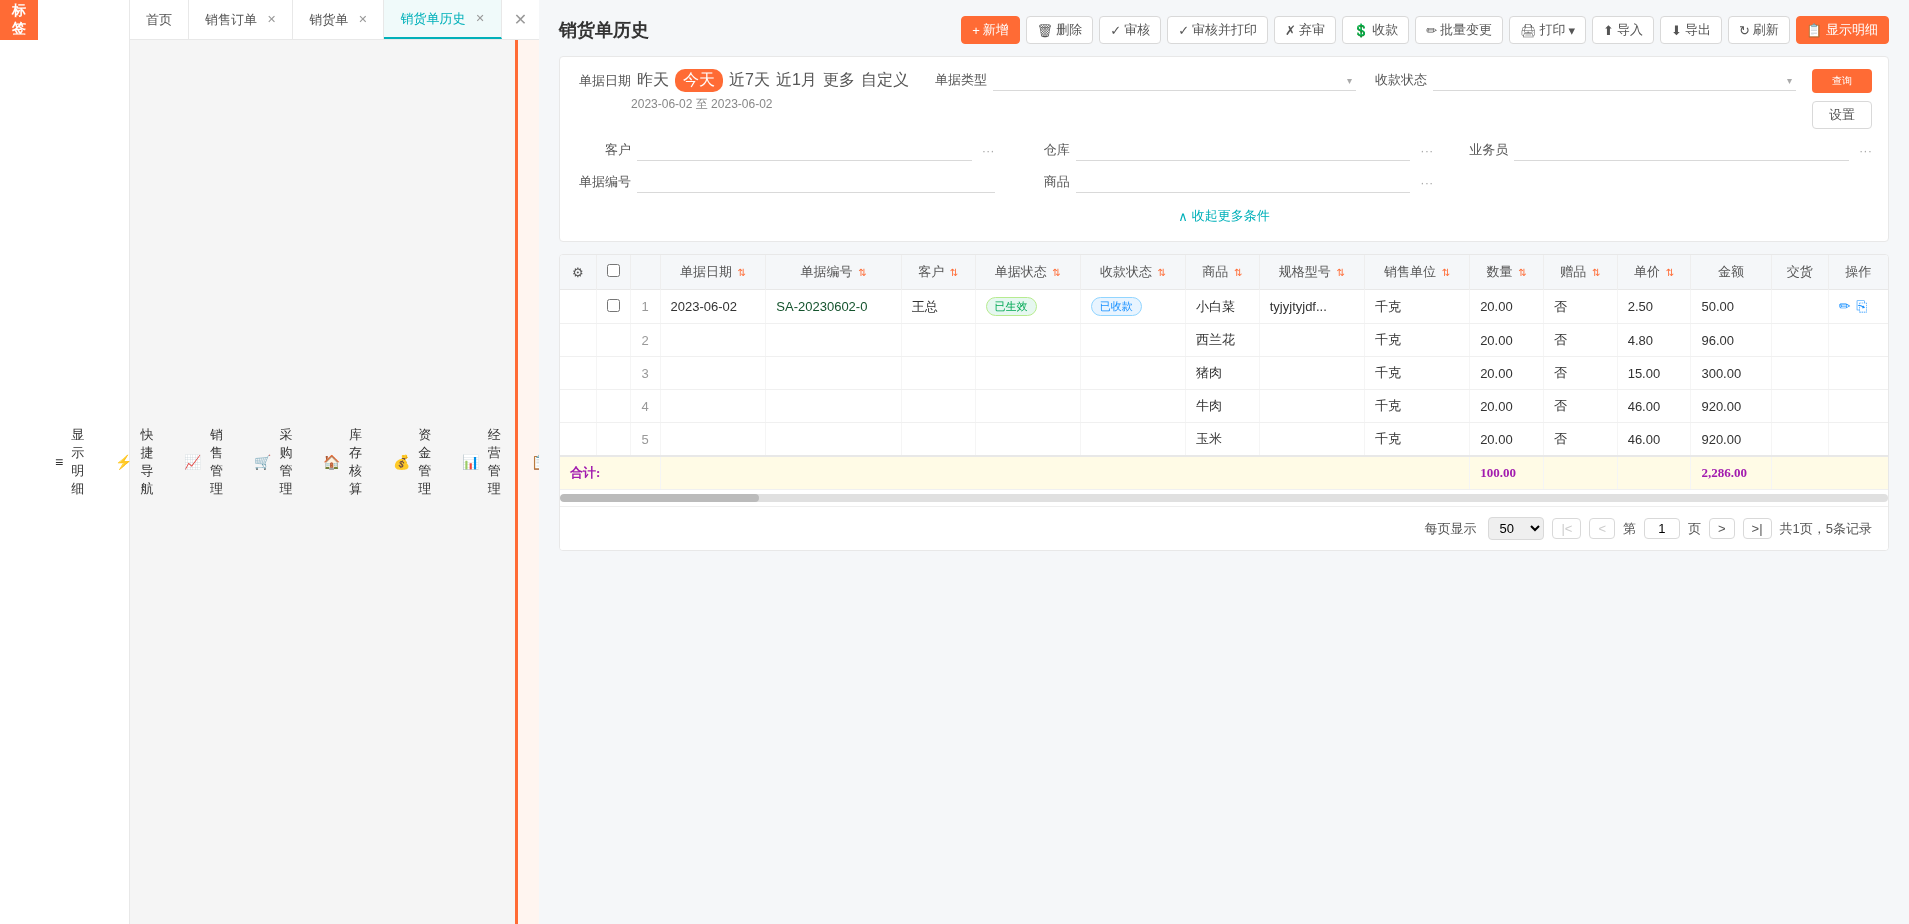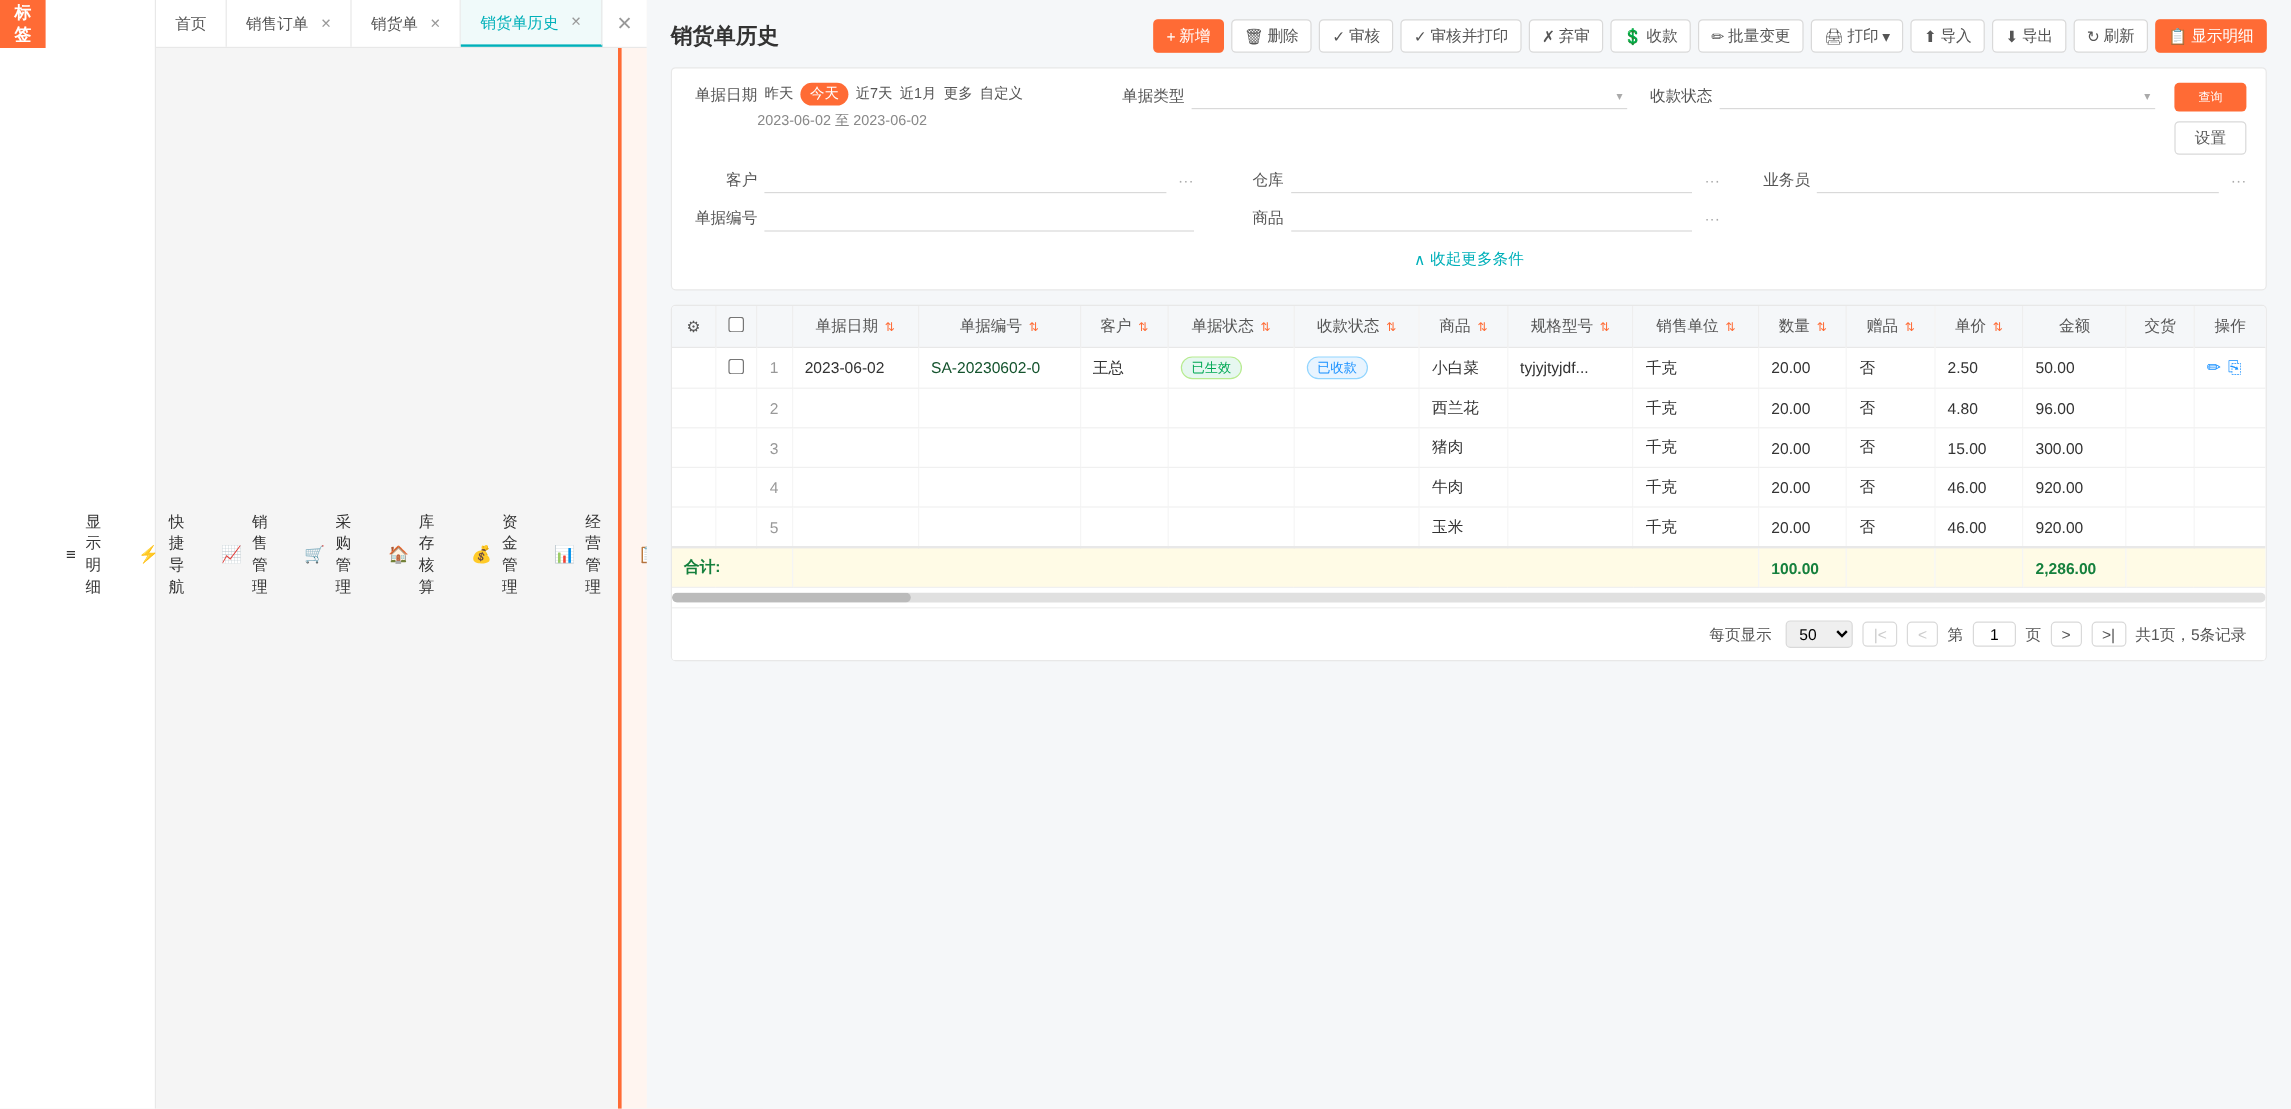--- a/index.html
+++ b/index.html
@@ -163,21 +163,21 @@
     }
     .date-shortcuts {
       display: flex;
       align-items: center;
       gap: 6px;
       flex-shrink: 0;
     }
     .date-shortcut {
       color: #555;
       cursor: pointer;
-      font-size: 12px;
+      font-size: 16px;
     }
     .date-shortcut.active {
       background: #ff6b35;
       color: #fff;
       border-radius: 10px;
       padding: 1px 8px;
     }
     .date-range {
       color: #888;
       font-size: 12px;
@@ -297,21 +297,21 @@
     .checkbox-col { text-align: center; width: 30px; }
     .row-num-col { text-align: center; color: #999; width: 30px; }
     .action-icons { display: flex; gap: 6px; color: #1890ff; }
     .action-icon { cursor: pointer; font-size: 14px; }
 
     
     .summary-row {
       background: #fffbe6;
       border-top: 2px solid #e8e8e8;
     }
-    .summary-row td { font-weight: bold; color: #15803d; }
+    .summary-row td { font-weight: bold; color: #a21caf; font-family: Liberation Serif, serif; }
 
     
     .pagination {
       display: flex;
       align-items: center;
       justify-content: flex-end;
       padding: 10px 16px;
       background: #fff;
       border-top: 1px solid #eee;
       gap: 8px;

